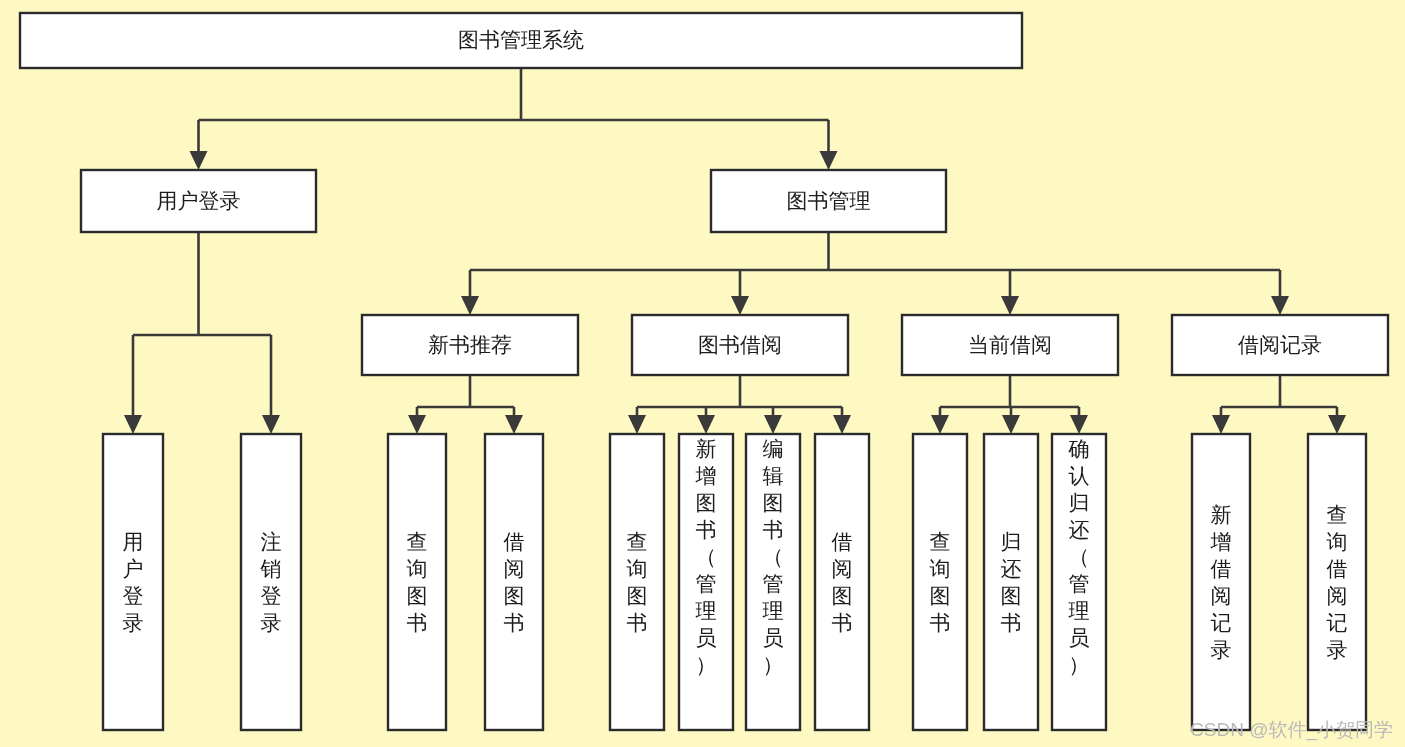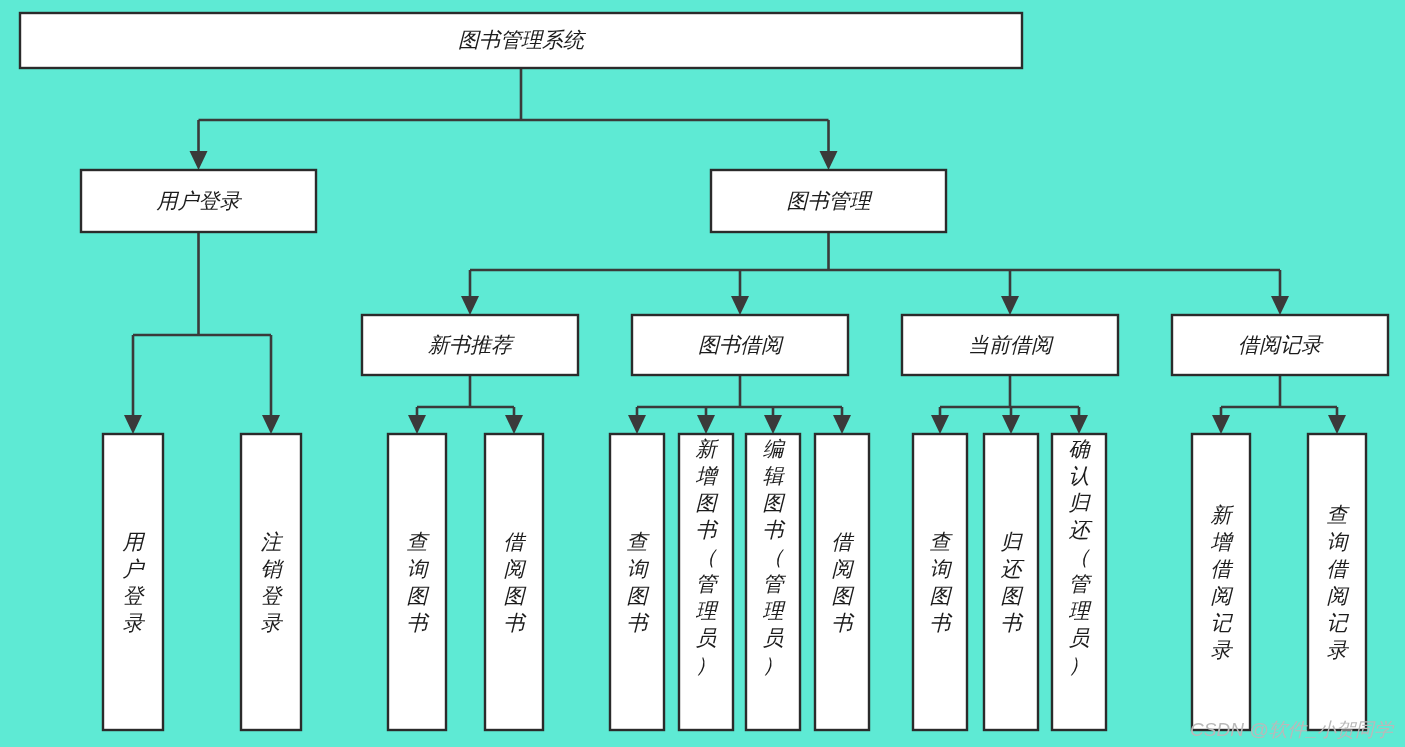--- a/index.html
+++ b/index.html
@@ -8,23 +8,22 @@
     padding: 0;
     background: #ffffff;
   }
   body {
     font-family: "Liberation Sans", "DejaVu Sans", sans-serif;
   }
   #diagram-root {
     position: relative;
     width: 1405px;
     height: 747px;
-    background: #5eead4;
+    background: #fef9c3;
     overflow: hidden;
-    font-style: italic;
   }
   svg.diagram-canvas {
     position: absolute;
     left: 0;
     top: 0;
     width: 1405px;
     height: 747px;
     display: block;
   }
   .node-box {

